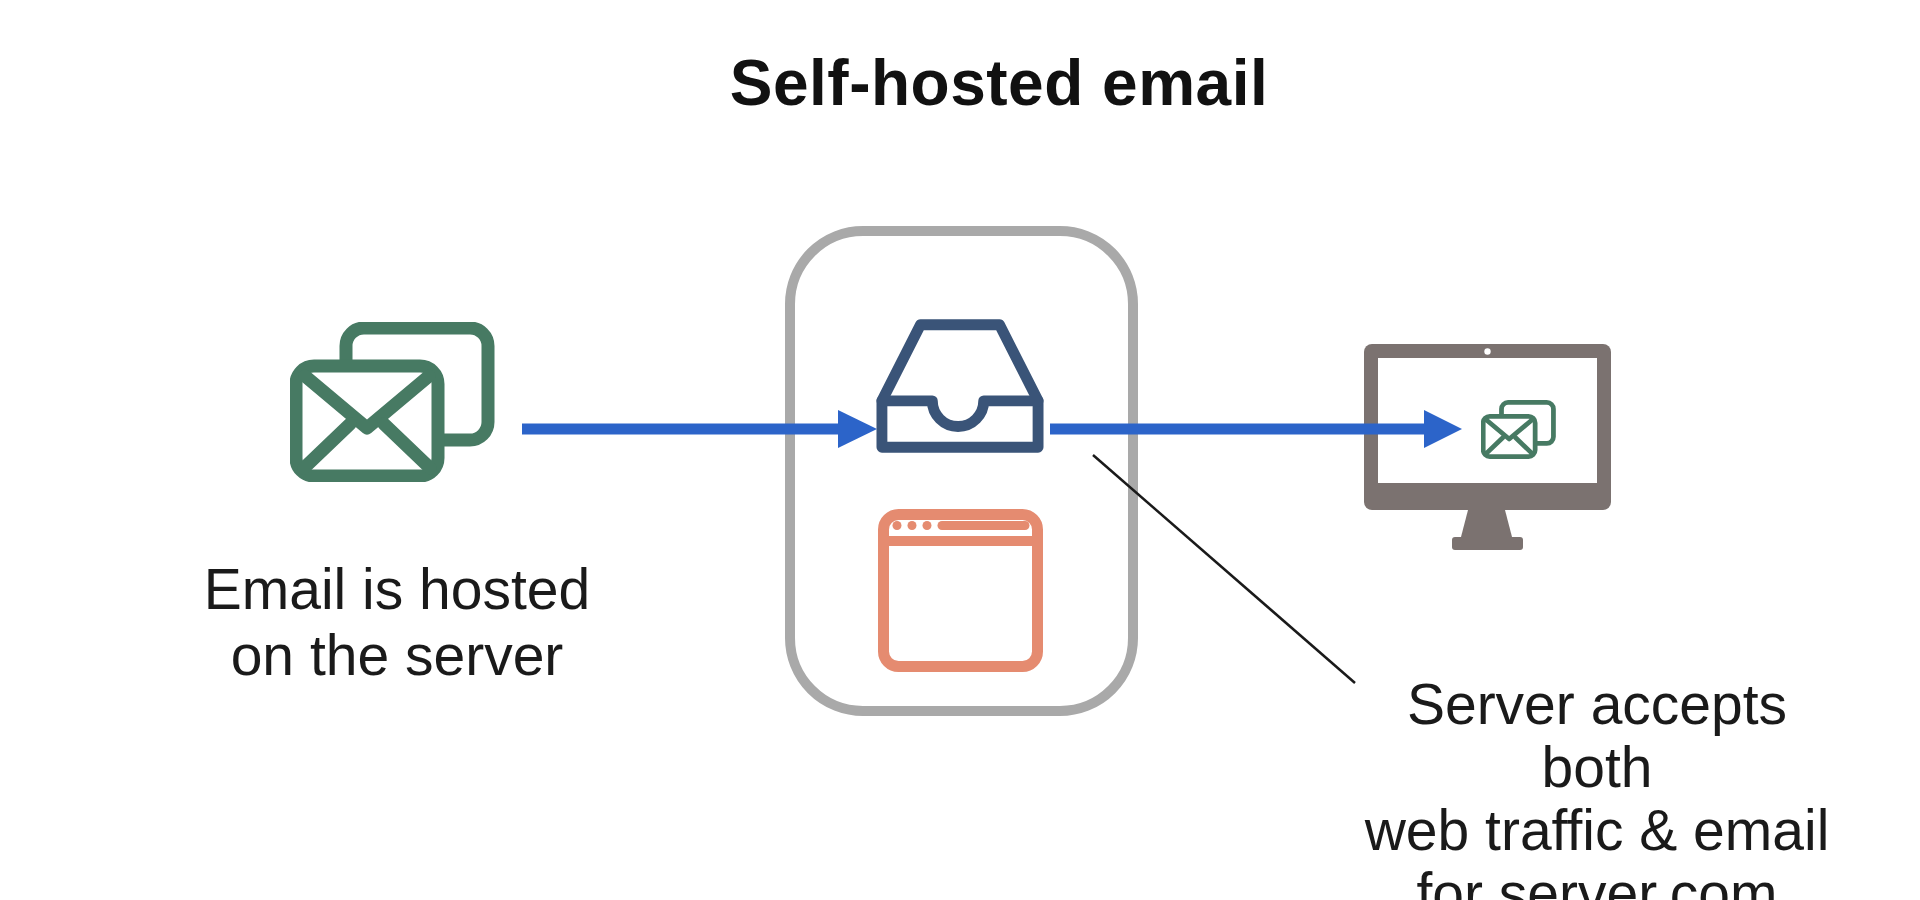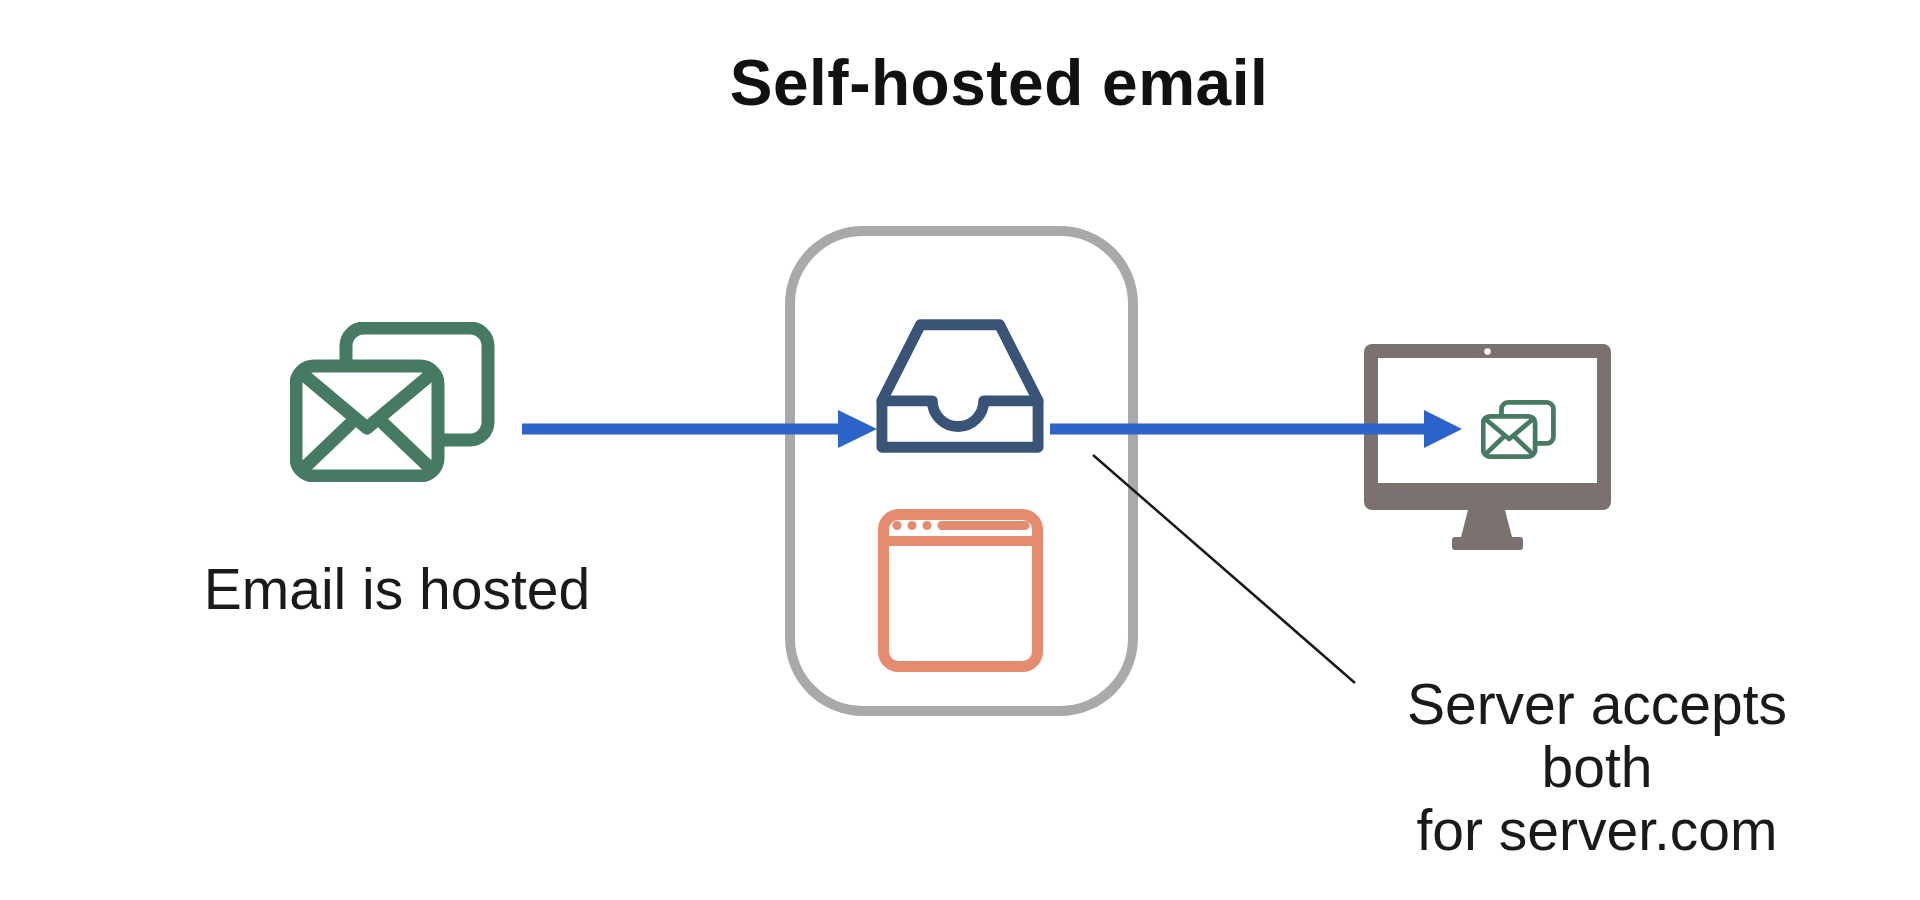--- a/index.html
+++ b/index.html
@@ -69,20 +69,21 @@
       <rect class="stroke-green" x="56" y="6" width="142" height="112" rx="18"></rect>
       <rect class="stroke-green" x="6" y="44" width="142" height="110" rx="18" fill="#ffffff"></rect>
       <path class="stroke-green" d="M15,54 L77,106 L139,54"></path>
       <path class="stroke-green" d="M14,146 L60,102"></path>
       <path class="stroke-green" d="M140,146 L94,102"></path>
     </g>
   </svg>
 
   <div class="caption left-caption">
     <div>Email is hosted</div>
+    <div>on the server</div>
   </div>
 
   <div class="server-box"></div>
 
   <svg class="abs icon-layer" style="left:876px; top:318px;" width="168" height="136" viewBox="0 0 170 136">
     <g fill="none" stroke-width="11" stroke-linejoin="round" stroke-linecap="round">
       <path class="stroke-navy" d="M45,6 L125,6 L164,83 L164,130 L6,130 L6,83 Z"></path>
       <path class="stroke-navy" d="M6,83 L57,83 A26,26 0 0 0 109,83 L164,83"></path>
     </g>
   </svg>
@@ -125,16 +126,17 @@
     </g>
     <g>
       <line class="stroke-blue" x1="1050" y1="429" x2="1428" y2="429" stroke-width="11"></line>
       <polygon class="fill-blue" points="1424,410 1462,429 1424,448"></polygon>
     </g>
     <line class="stroke-black" x1="1093" y1="455" x2="1355" y2="683" stroke-width="2.5"></line>
   </svg>
 
   <div class="caption right-caption">
     <div>Server accepts both</div>
+    <div>web traffic &amp; email</div>
     <div>for server.com</div>
   </div>
 
 </div>
 
 </body></html>

